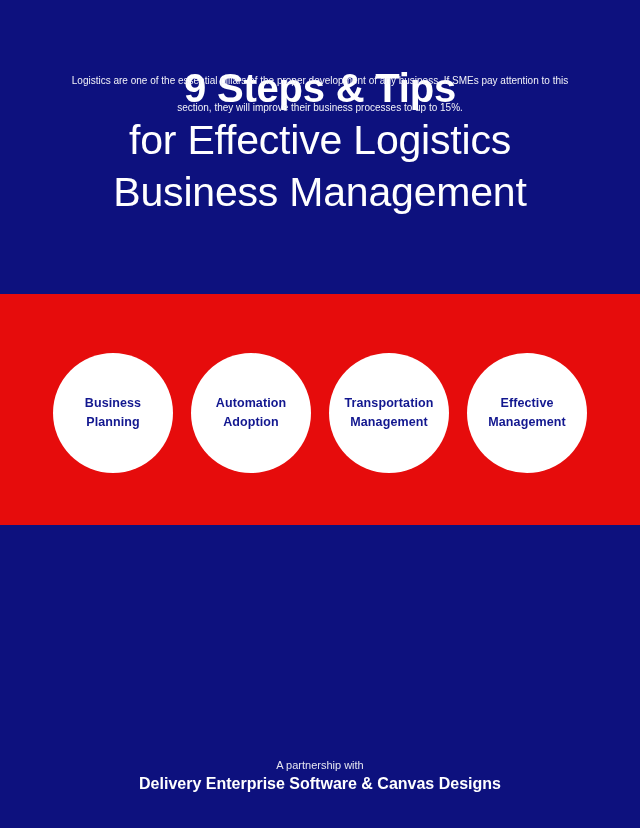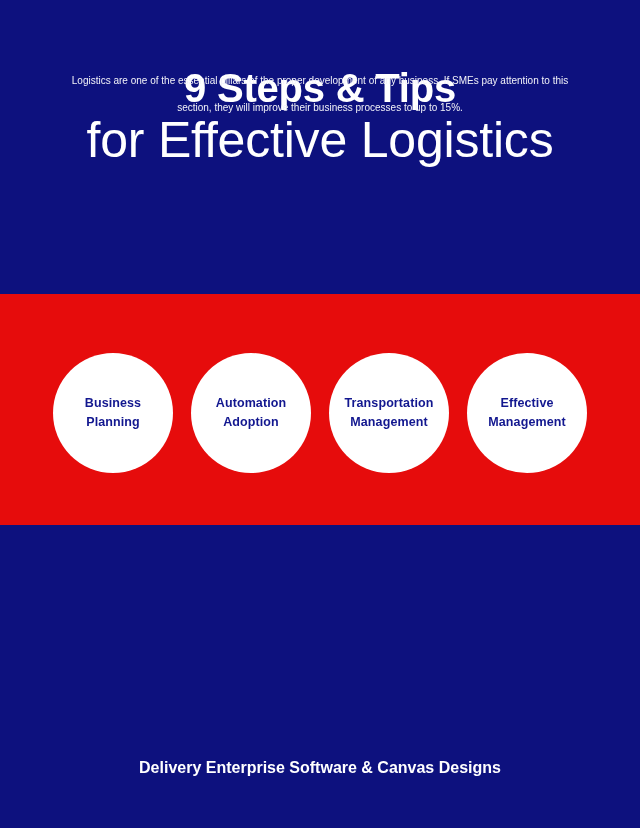--- a/index.html
+++ b/index.html
@@ -42,21 +42,21 @@
   .title-line1 {
     display: block;
     font-size: 40px;
     font-weight: 700;
     line-height: 52px;
     letter-spacing: -0.2px;
   }
   .title-line2,
   .title-line3 {
     display: block;
-    font-size: 50px;
+    font-size: 41px;
     font-weight: 300;
     line-height: 52px;
     letter-spacing: -0.2px;
   }
 
   
   .red-band {
     position: absolute;
     left: 0;
     top: 294px;
@@ -147,20 +147,21 @@
 </style>
 </head>
 <body>
 
 <div id="poster">
 
   <div class="header-band">
     <div class="title-wrap">
       <span class="title-line1">9 Steps &amp; Tips</span>
       <span class="title-line2">for Effective Logistics</span>
+      <span class="title-line3">Business Management</span>
     </div>
   </div>
 
   <div class="red-band">
     <div class="circle-row">
 
       <div class="circle">
         <span class="circle-label">
           <span>Business</span><br>
           <span>Planning</span>
@@ -189,16 +190,17 @@
       </div>
 
     </div>
   </div>
 
   <div class="body-band"></div>
 
   <p class="body-paragraph">Logistics are one of the essential pillars of the proper development of any business. If SMEs pay attention to this section, they will improve their business processes to up to 15%.</p>
 
   <div class="footer">
+    <span class="footer-kicker">A partnership with</span>
     <span class="footer-partner">Delivery Enterprise Software &amp; Canvas Designs</span>
   </div>
 
 </div>
 
 </body></html>

